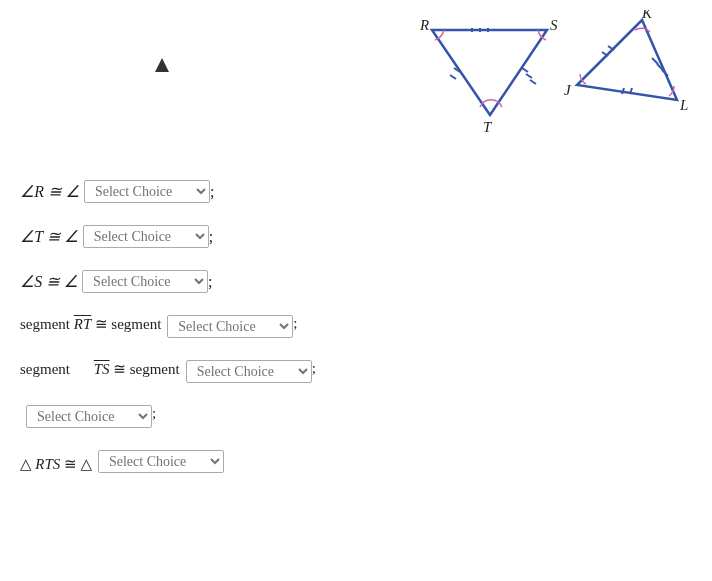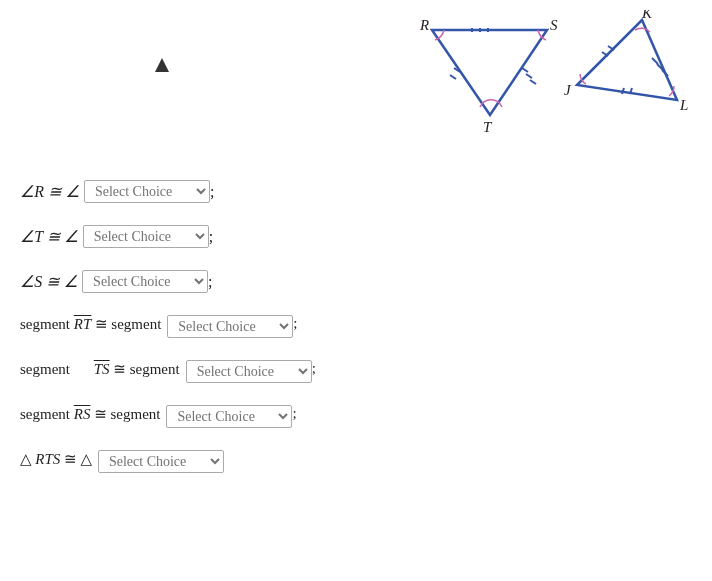--- a/index.html
+++ b/index.html
@@ -55,21 +55,21 @@
 
     .segment-row {
       display: flex;
       margin-bottom: 22px;
       font-size: 15px;
       color: #222;
     }
 
     .triangle-row {
       display: flex;
-      align-items: flex-start;
+      align-items: flex-end;
       margin-bottom: 10px;
       font-size: 15px;
       color: #222;
     }
 
     
     .cursor {
       position: absolute;
       top: 58px;
       left: 155px;
@@ -193,21 +193,20 @@
     <select style="margin-left:6px;">
       <option value="">Select Choice</option>
       <option value="JK">JK</option>
       <option value="KL">KL</option>
       <option value="JL">JL</option>
     </select>
     <span>;</span>
   </div>
 
   <div class="segment-row">
-    <span>segment&nbsp;<span style="text-decoration:overline;font-style:italic;">RS</span>&nbsp;≅ segment</span>
     <select style="margin-left:6px;">
       <option value="">Select Choice</option>
       <option value="JK">JK</option>
       <option value="KL">KL</option>
       <option value="JL">JL</option>
     </select>
     <span>;</span>
   </div>
 
   <div class="triangle-row">

